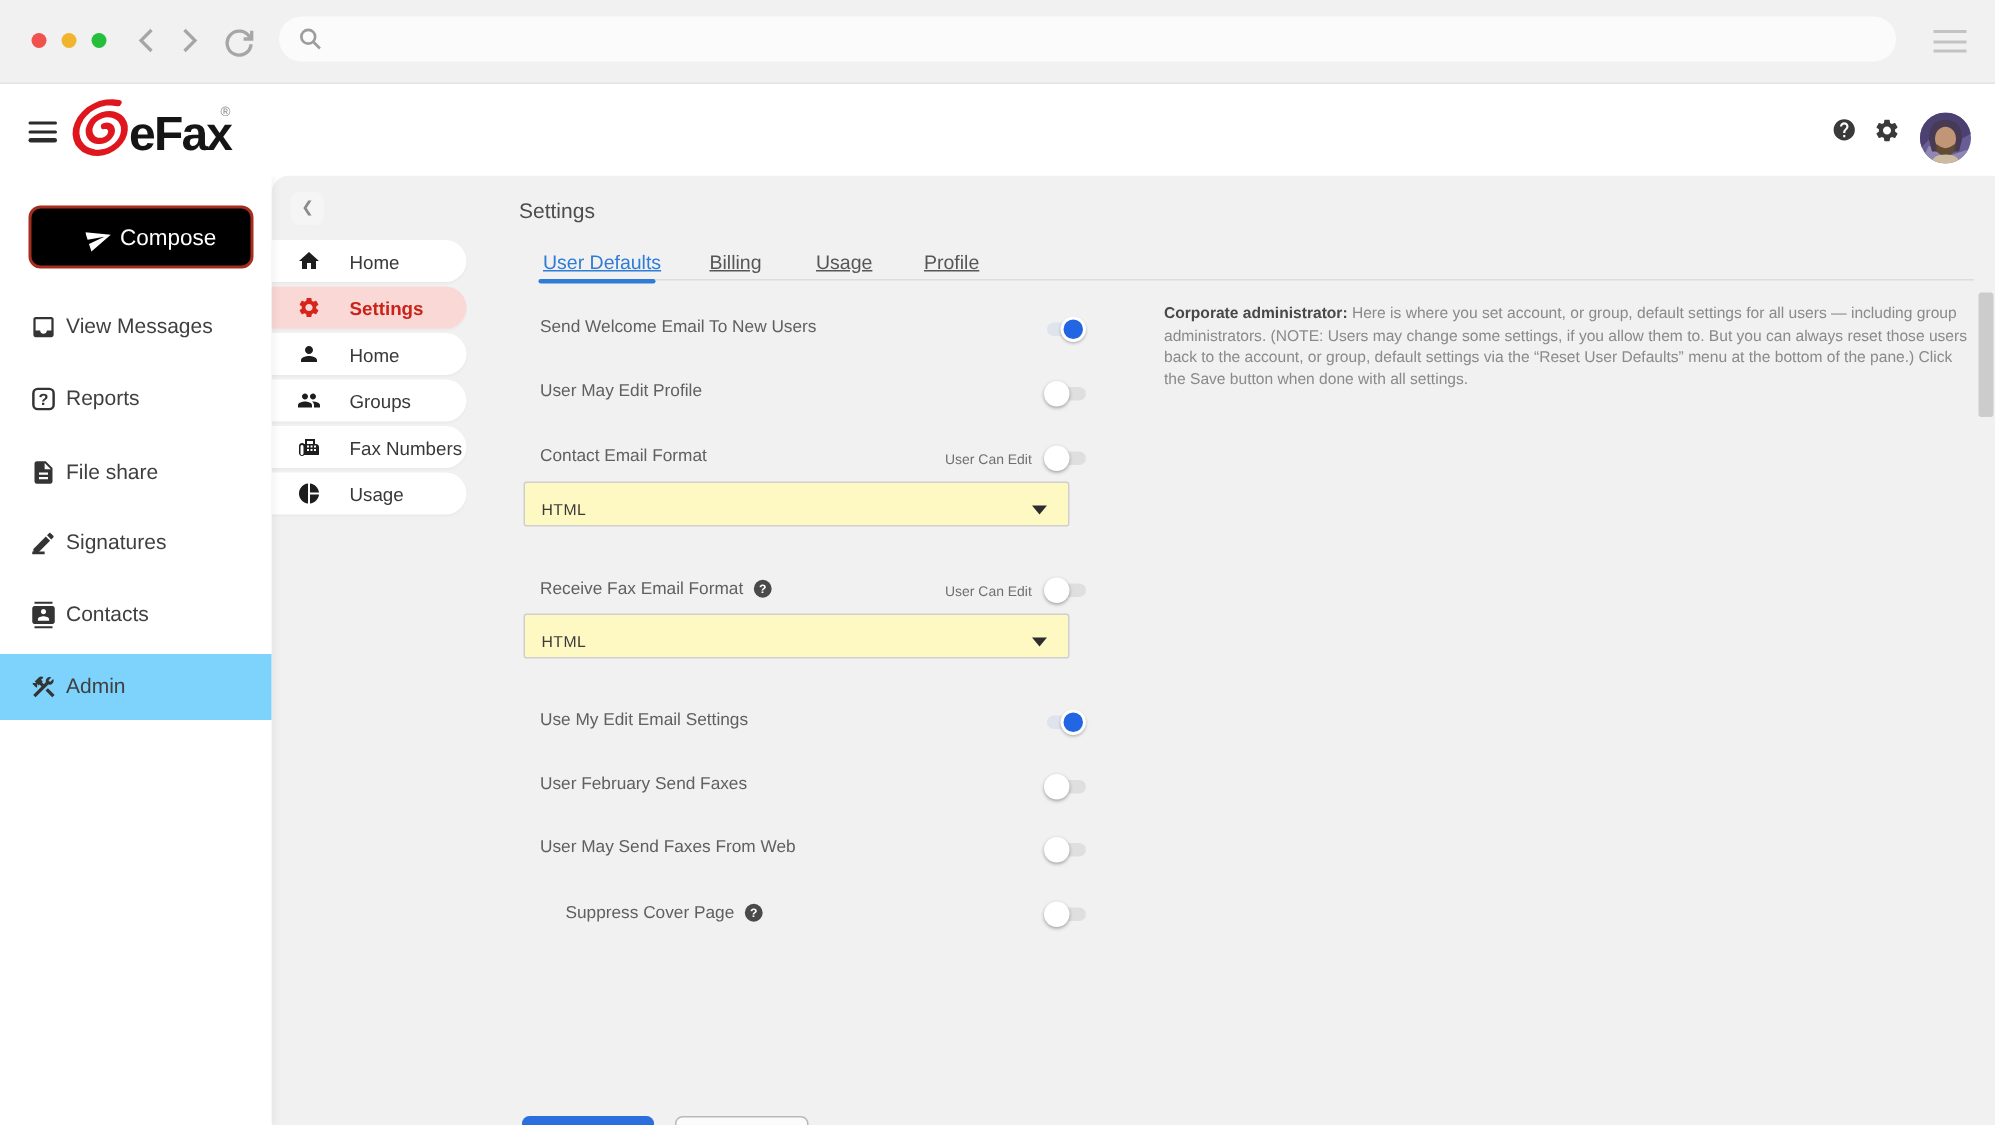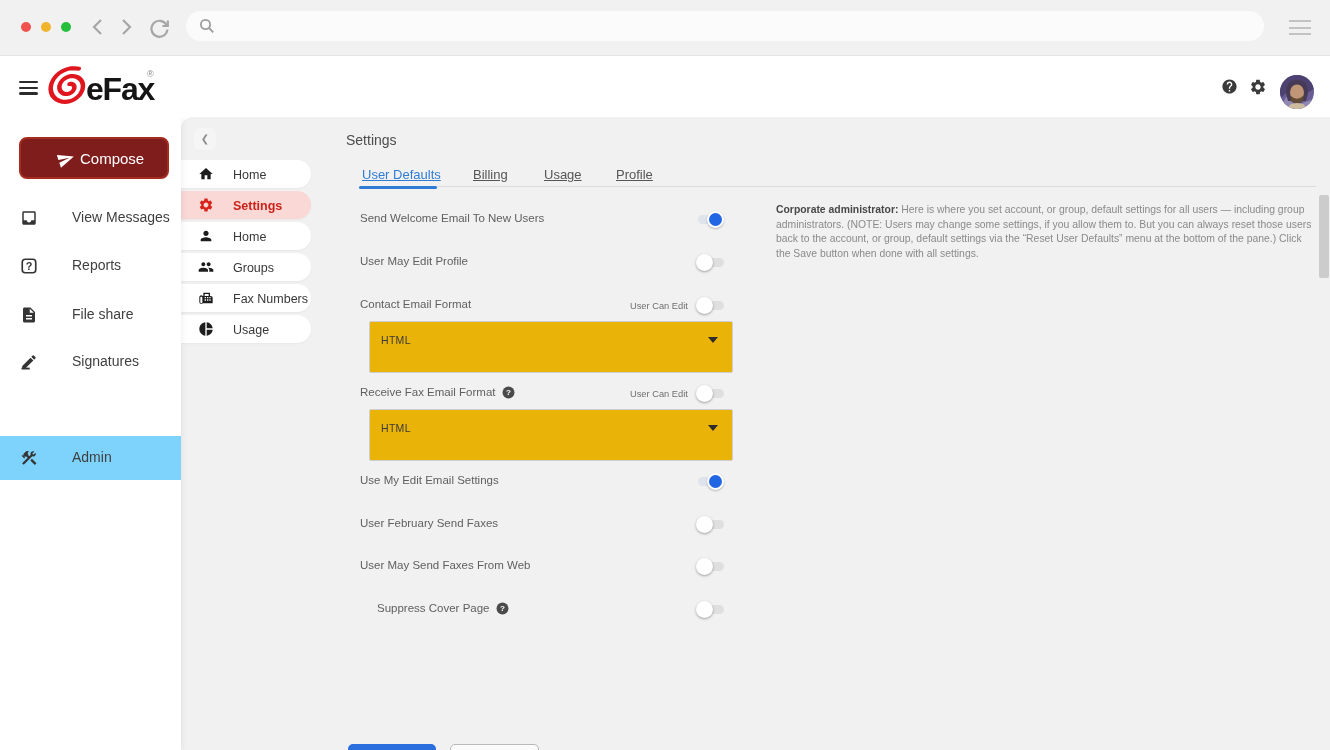--- a/index.html
+++ b/index.html
@@ -15,25 +15,25 @@
   
   .appheader { position:absolute; left:0; top:57px; width:1330px; height:60px; background:#fff; z-index:5; }
   .burger { position:absolute; left:19px; top:24px; width:19px; }
   .burger div { height:2.4px; background:#2b2b2b; border-radius:2px; margin-bottom:3.2px; }
   .logo { position:absolute; left:45px; top:7px; }
   .hicon { position:absolute; top:21px; }
   
   .sidebar { position:absolute; left:0; top:117px; width:181px; height:633px; background:#fff; z-index:4; box-shadow:2px 0 5px rgba(0,0,0,0.05); }
   .content { position:absolute; left:181px; top:117px; width:1149px; height:633px; background:#f2f1f1; border-top-left-radius:12px; }
   
-  .compose { position:absolute; left:19px; top:20px; width:150px; height:42px; background:#7f1d1d; border:2px solid #a52d1f; border-radius:8px; color:#fff; font-size:15px;text-align:right; }
+  .compose { position:absolute; left:19px; top:20px; width:150px; height:42px; background:#000000; border:2px solid #a52d1f; border-radius:8px; color:#fff; font-size:15px;text-align:right; }
   .compose span { position:absolute; left:59px; top:11px; }
   .snav { position:absolute; left:0; width:181px; height:48px; }
   .snav .ic { position:absolute; left:20px; top:15px; }
-  .snav .tx { position:absolute; left:44px; top:15px; font-size:14px; color:#3f3f3f;margin-left:28px; }
+  .snav .tx { position:absolute; left:44px; top:15px; font-size:14px; color:#3f3f3f; }
   
   .backbtn { position:absolute; left:13px; top:11px; width:22px; height:22px; background:#f6f5f5; border-radius:6px; color:#8c8c8c; font-size:10px; text-align:center; line-height:22px; }
   .pill { position:absolute; left:0; width:130px; height:28px; background:#fff; border-radius:0 14px 14px 0; box-shadow:0 1px 2px rgba(0,0,0,0.04); }
   .pill .ic { position:absolute; left:17px; top:6px; }
   .pill .tx { position:absolute; left:52px; top:7.5px; font-size:12.5px; color:#383838; white-space:nowrap; }
   .pill.active { background:#f9d8d6; }
   .pill.active .tx { color:#c9231a; font-weight:bold; }
   
   .ptitle { position:absolute; left:165px; top:15px; font-size:14px; color:#4c4c4c; }
   .tab { position:absolute; top:50px; font-size:13px; color:#565656;text-decoration:underline; }
@@ -43,21 +43,21 @@
   .flabel { position:absolute; font-size:11.5px; color:#606060; }
   .uce { position:absolute; font-size:9.3px; color:#6f6f6f; }
   
   .tg { position:absolute; width:28px; height:18px; }
   .tg .track { position:absolute; left:1px; top:4.5px; width:26px; height:9px; border-radius:5px; background:#e0dfdf; }
   .tg .knob { position:absolute; top:0.5px; width:17px; height:17px; border-radius:50%; background:#fff; box-shadow:0 1px 2.5px rgba(0,0,0,0.35); }
   .tg.off .knob { left:-1px; }
   .tg.on .track { background:#dfe3ec; }
   .tg.on .knob { left:10px; background:#2266e3; border:2px solid #fff; box-shadow:0 1px 2px rgba(0,0,0,0.25); }
   
-  .dd { position:absolute; left:188px; width:364px; height:52px; background:#eab308; border:1px solid #cfcfcf; border-radius:2px; }
+  .dd { position:absolute; left:168px; width:364px; height:30px; background:#fef9c3; border:1px solid #cfcfcf; border-radius:2px; }
   .dd span { position:absolute; left:11px; top:12px; font-size:10.5px; color:#3a3a3a; letter-spacing:0.3px; }
   .dd:after { content:""; position:absolute; right:14px; top:15px; border-left:5.5px solid transparent; border-right:5.5px solid transparent; border-top:6px solid #2d2d2d; }
   .qi { display:inline-block; vertical-align:-3px; }
   .helptext { position:absolute; left:595px; top:86px; width:560px; font-size:10.4px; line-height:14.6px; color:#8a8a8a; white-space:nowrap; }
   .helptext b { color:#484848; }
   .btn1 { position:absolute; left:167px; top:627px; width:88px; height:30px; background:#2a6fdd; border-radius:5px; }
   .btn2 { position:absolute; left:269px; top:627px; width:89px; height:30px; background:#fbfbfb; border:1px solid #b9b9b9; border-radius:5px; }
   .scrollthumb { position:absolute; left:1319px; top:195px; width:10px; height:83px; background:#cdcccc; border-radius:2px; }
 </style>
 </head>
@@ -158,20 +158,26 @@
       </svg>
     <span class="tx">File share</span>
   </div>
   <div class="snav" style="top:221px">
     <svg class="ic" width="18" height="18" viewBox="0 0 24 24">
         <path fill="#343434" d="M3 17.25V21h3.75L17.81 9.94l-3.75-3.75L3 17.25zM20.71 7.04c.39-.39.39-1.02 0-1.41l-2.34-2.34c-.39-.39-1.02-.39-1.41 0l-1.83 1.83 3.75 3.75 1.83-1.83z"></path>
         <path fill="#343434" d="M2 19.5 L13 19.5 L13 22 L2 22 Z"></path>
       </svg>
     <span class="tx">Signatures</span>
   </div>
+  <div class="snav" style="top:269px">
+    <svg class="ic" width="18" height="18" viewBox="0 0 24 24">
+        <path fill="#343434" d="M20 0H4v2h16V0zM4 24h16v-2H4v2zM20 4H4c-1.1 0-2 .9-2 2v12c0 1.1.9 2 2 2h16c1.1 0 2-.9 2-2V6c0-1.1-.9-2-2-2zm-8 2.75c1.24 0 2.25 1.01 2.25 2.25s-1.01 2.25-2.25 2.25S9.75 10.24 9.75 9 10.76 6.75 12 6.75zM17 17H7v-1.5c0-1.67 3.33-2.5 5-2.5s5 .83 5 2.5V17z"></path>
+      </svg>
+    <span class="tx">Contacts</span>
+  </div>
   <div class="snav" style="top:319px;background:#7dd3fc;height:44px;">
     <svg class="ic" style="top:13px" width="18" height="18" viewBox="0 0 24 24">
         <path fill="#343434" d="M13.78 15.17l2.12-2.12 6 5.99-2.12 2.13zM17.5 10c1.93 0 3.5-1.57 3.5-3.5 0-.58-.16-1.12-.41-1.6l-2.7 2.7-1.49-1.49 2.7-2.7c-.48-.25-1.02-.41-1.6-.41C15.57 3 14 4.57 14 6.5c0 .41.08.8.21 1.16l-1.85 1.85-1.78-1.78.71-.71-1.41-1.41L12 3.49c-1.17-1.17-3.07-1.17-4.24 0L4.22 7.03l1.41 1.41H2.81l-.71.71 3.54 3.54.71-.71V9.15l1.41 1.41.71-.71 1.78 1.78-7.41 7.41 2.12 2.12L16.34 9.79c.36.13.75.21 1.16.21z"></path>
       </svg>
     <span class="tx" style="top:13px">Admin</span>
   </div>
 </div>
 
 <div class="content">
   <div class="backbtn">❮</div>

